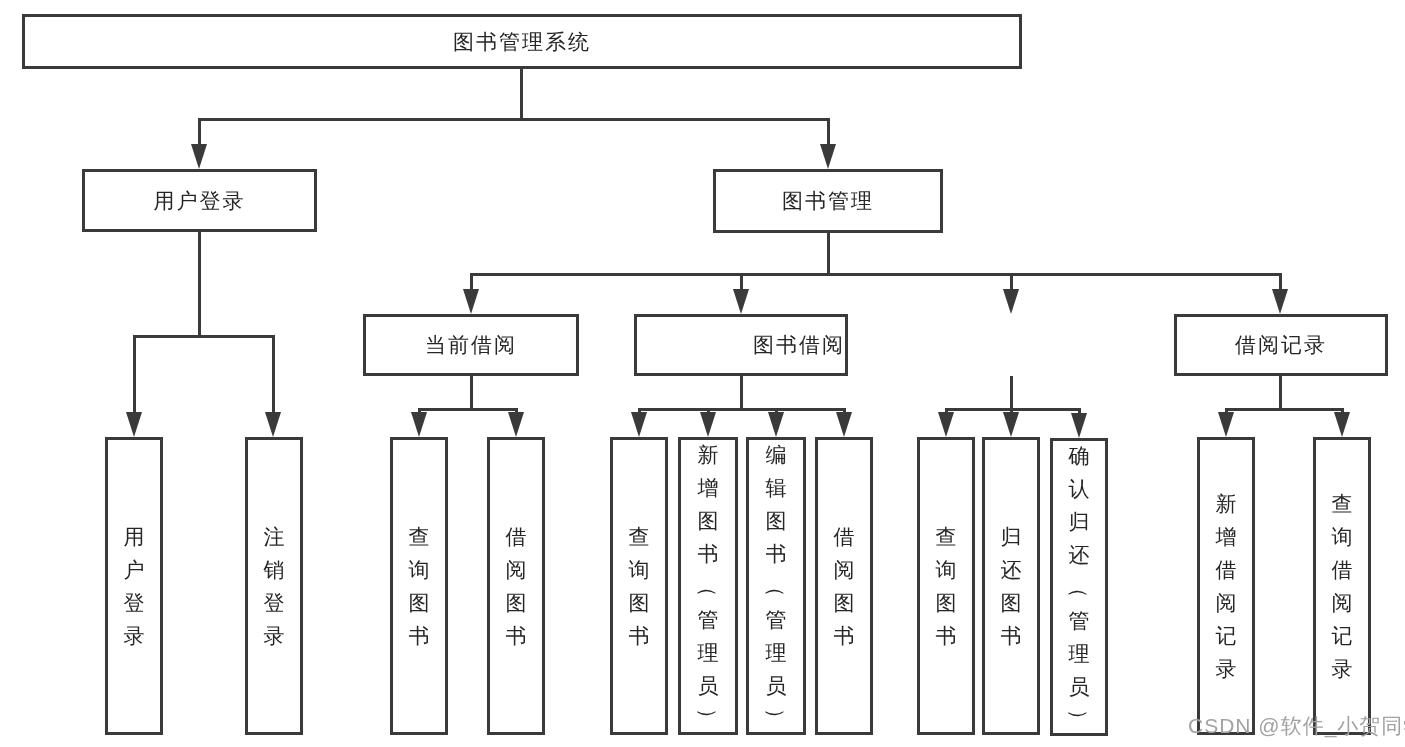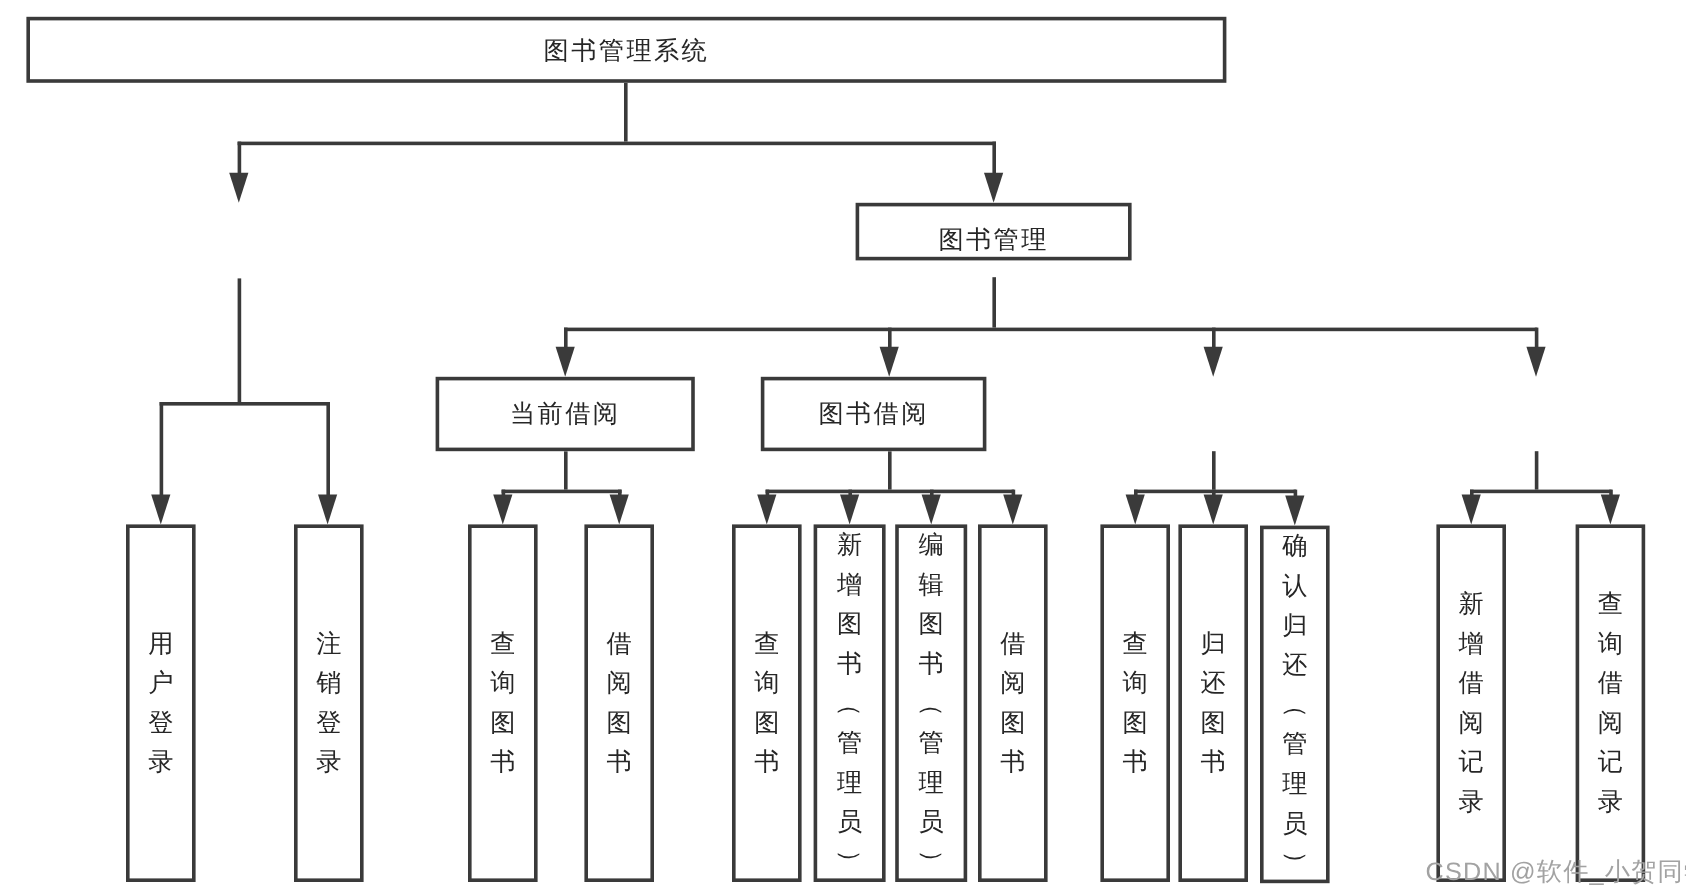--- a/index.html
+++ b/index.html
@@ -40,34 +40,40 @@
 </style>
 </head>
 <body>
 
 <div class="canvas">
 
   <div class="hbox" style="left:22px;top:14px;width:1000px;height:55px;">
     <span>图书管理系统</span>
   </div>
 
-
-  <div class="hbox" style="left:713px;top:169px;width:230px;height:48px;align-items:flex-end;">
+  <div class="hbox" style="left:82px;top:169px;width:235px;height:63px;">
+    <span>用户登录</span>
+  </div>
+
+  <div class="hbox" style="left:713px;top:169px;width:230px;height:64px;">
     <span>图书管理</span>
   </div>
 
   <div class="hbox" style="left:363px;top:314px;width:216px;height:62px;">
     <span>当前借阅</span>
   </div>
 
-  <div class="hbox" style="left:634px;top:314px;width:188px;height:62px;">
+  <div class="hbox" style="left:634px;top:314px;width:214px;height:62px;justify-content:flex-end;">
     <span>图书借阅</span>
   </div>
 
 
+  <div class="hbox" style="left:1174px;top:314px;width:214px;height:62px;">
+    <span>借阅记录</span>
+  </div>
 
   <div class="vbox" style="left:105px;top:437px;width:58px;height:298px;">
     <div class="vtext">
         <span class="vch">用</span>
         <span class="vch">户</span>
         <span class="vch">登</span>
         <span class="vch">录</span>
       </div>
   </div>
   <div class="vbox" style="left:245px;top:437px;width:58px;height:298px;">

